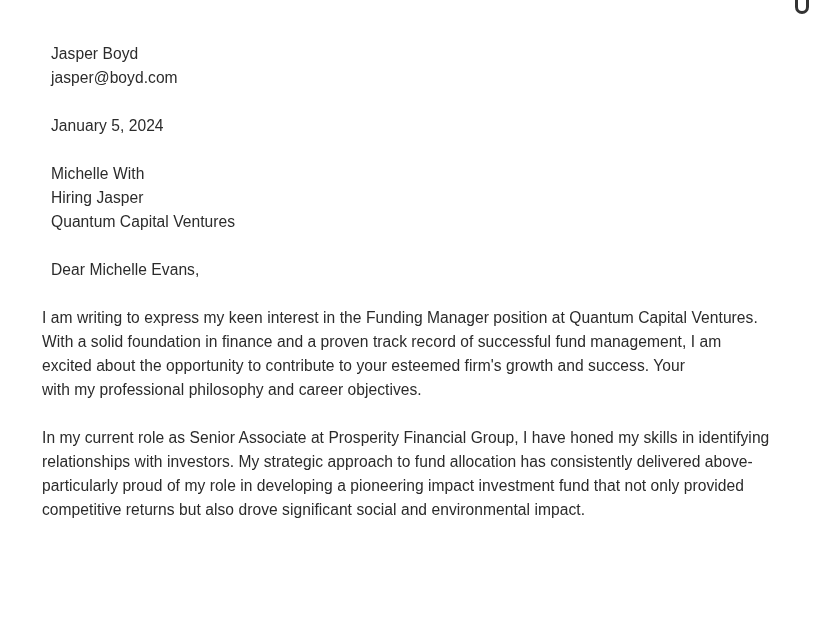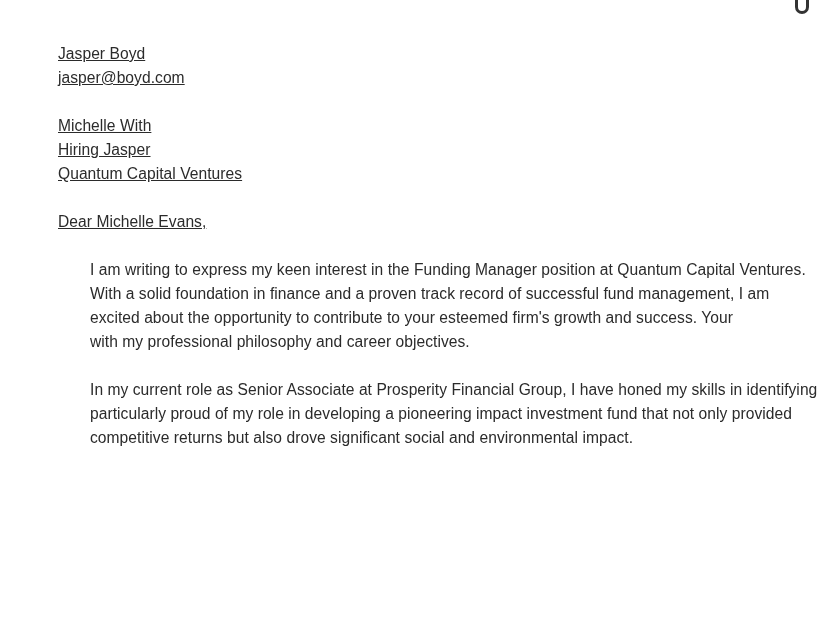--- a/index.html
+++ b/index.html
@@ -28,51 +28,55 @@
     .letter {
       position: absolute;
       left: 42px;
       top: 42px;
       width: 760px;
       font-size: 15.6px;
       line-height: 24px;
       letter-spacing: 0.05px;
     }
     .line { display: block; white-space: nowrap; }
-    .block { margin: 0 0 24px 16px; text-decoration: underline; }
+    .block { margin: 0 0 24px 9px; }
     .para { margin: 0 0 24px 0; white-space: normal; }
-    .para .line { white-space: nowrap; margin-left: 48px; }
+    .para .line { white-space: nowrap; }
   </style>
 </head>
 <body>
 
 <div class="top-icon"></div>
 
 <div class="letter">
   <div class="block">
     <span class="line">Jasper Boyd</span>
     <span class="line">jasper@boyd.com</span>
   </div>
 
+  <div class="block">
+    <span class="line">January 5, 2024</span>
+  </div>
 
   <div class="block">
     <span class="line">Michelle With</span>
     <span class="line">Hiring Jasper</span>
     <span class="line">Quantum Capital Ventures</span>
   </div>
 
   <div class="block">
     <span class="line">Dear Michelle Evans,</span>
   </div>
 
   <div class="para">
     <span class="line">I am writing to express my keen interest in the Funding Manager position at Quantum Capital Ventures.</span>
     <span class="line">With a solid foundation in finance and a proven track record of successful fund management, I am</span>
     <span class="line">excited about the opportunity to contribute to your esteemed firm's growth and success. Your</span>
     <span class="line">with my professional philosophy and career objectives.</span>
   </div>
 
   <div class="para">
     <span class="line">In my current role as Senior Associate at Prosperity Financial Group, I have honed my skills in identifying</span>
+    <span class="line">relationships with investors. My strategic approach to fund allocation has consistently delivered above-</span>
     <span class="line">particularly proud of my role in developing a pioneering impact investment fund that not only provided</span>
     <span class="line">competitive returns but also drove significant social and environmental impact.</span>
   </div>
 </div>
 
 </body></html>

